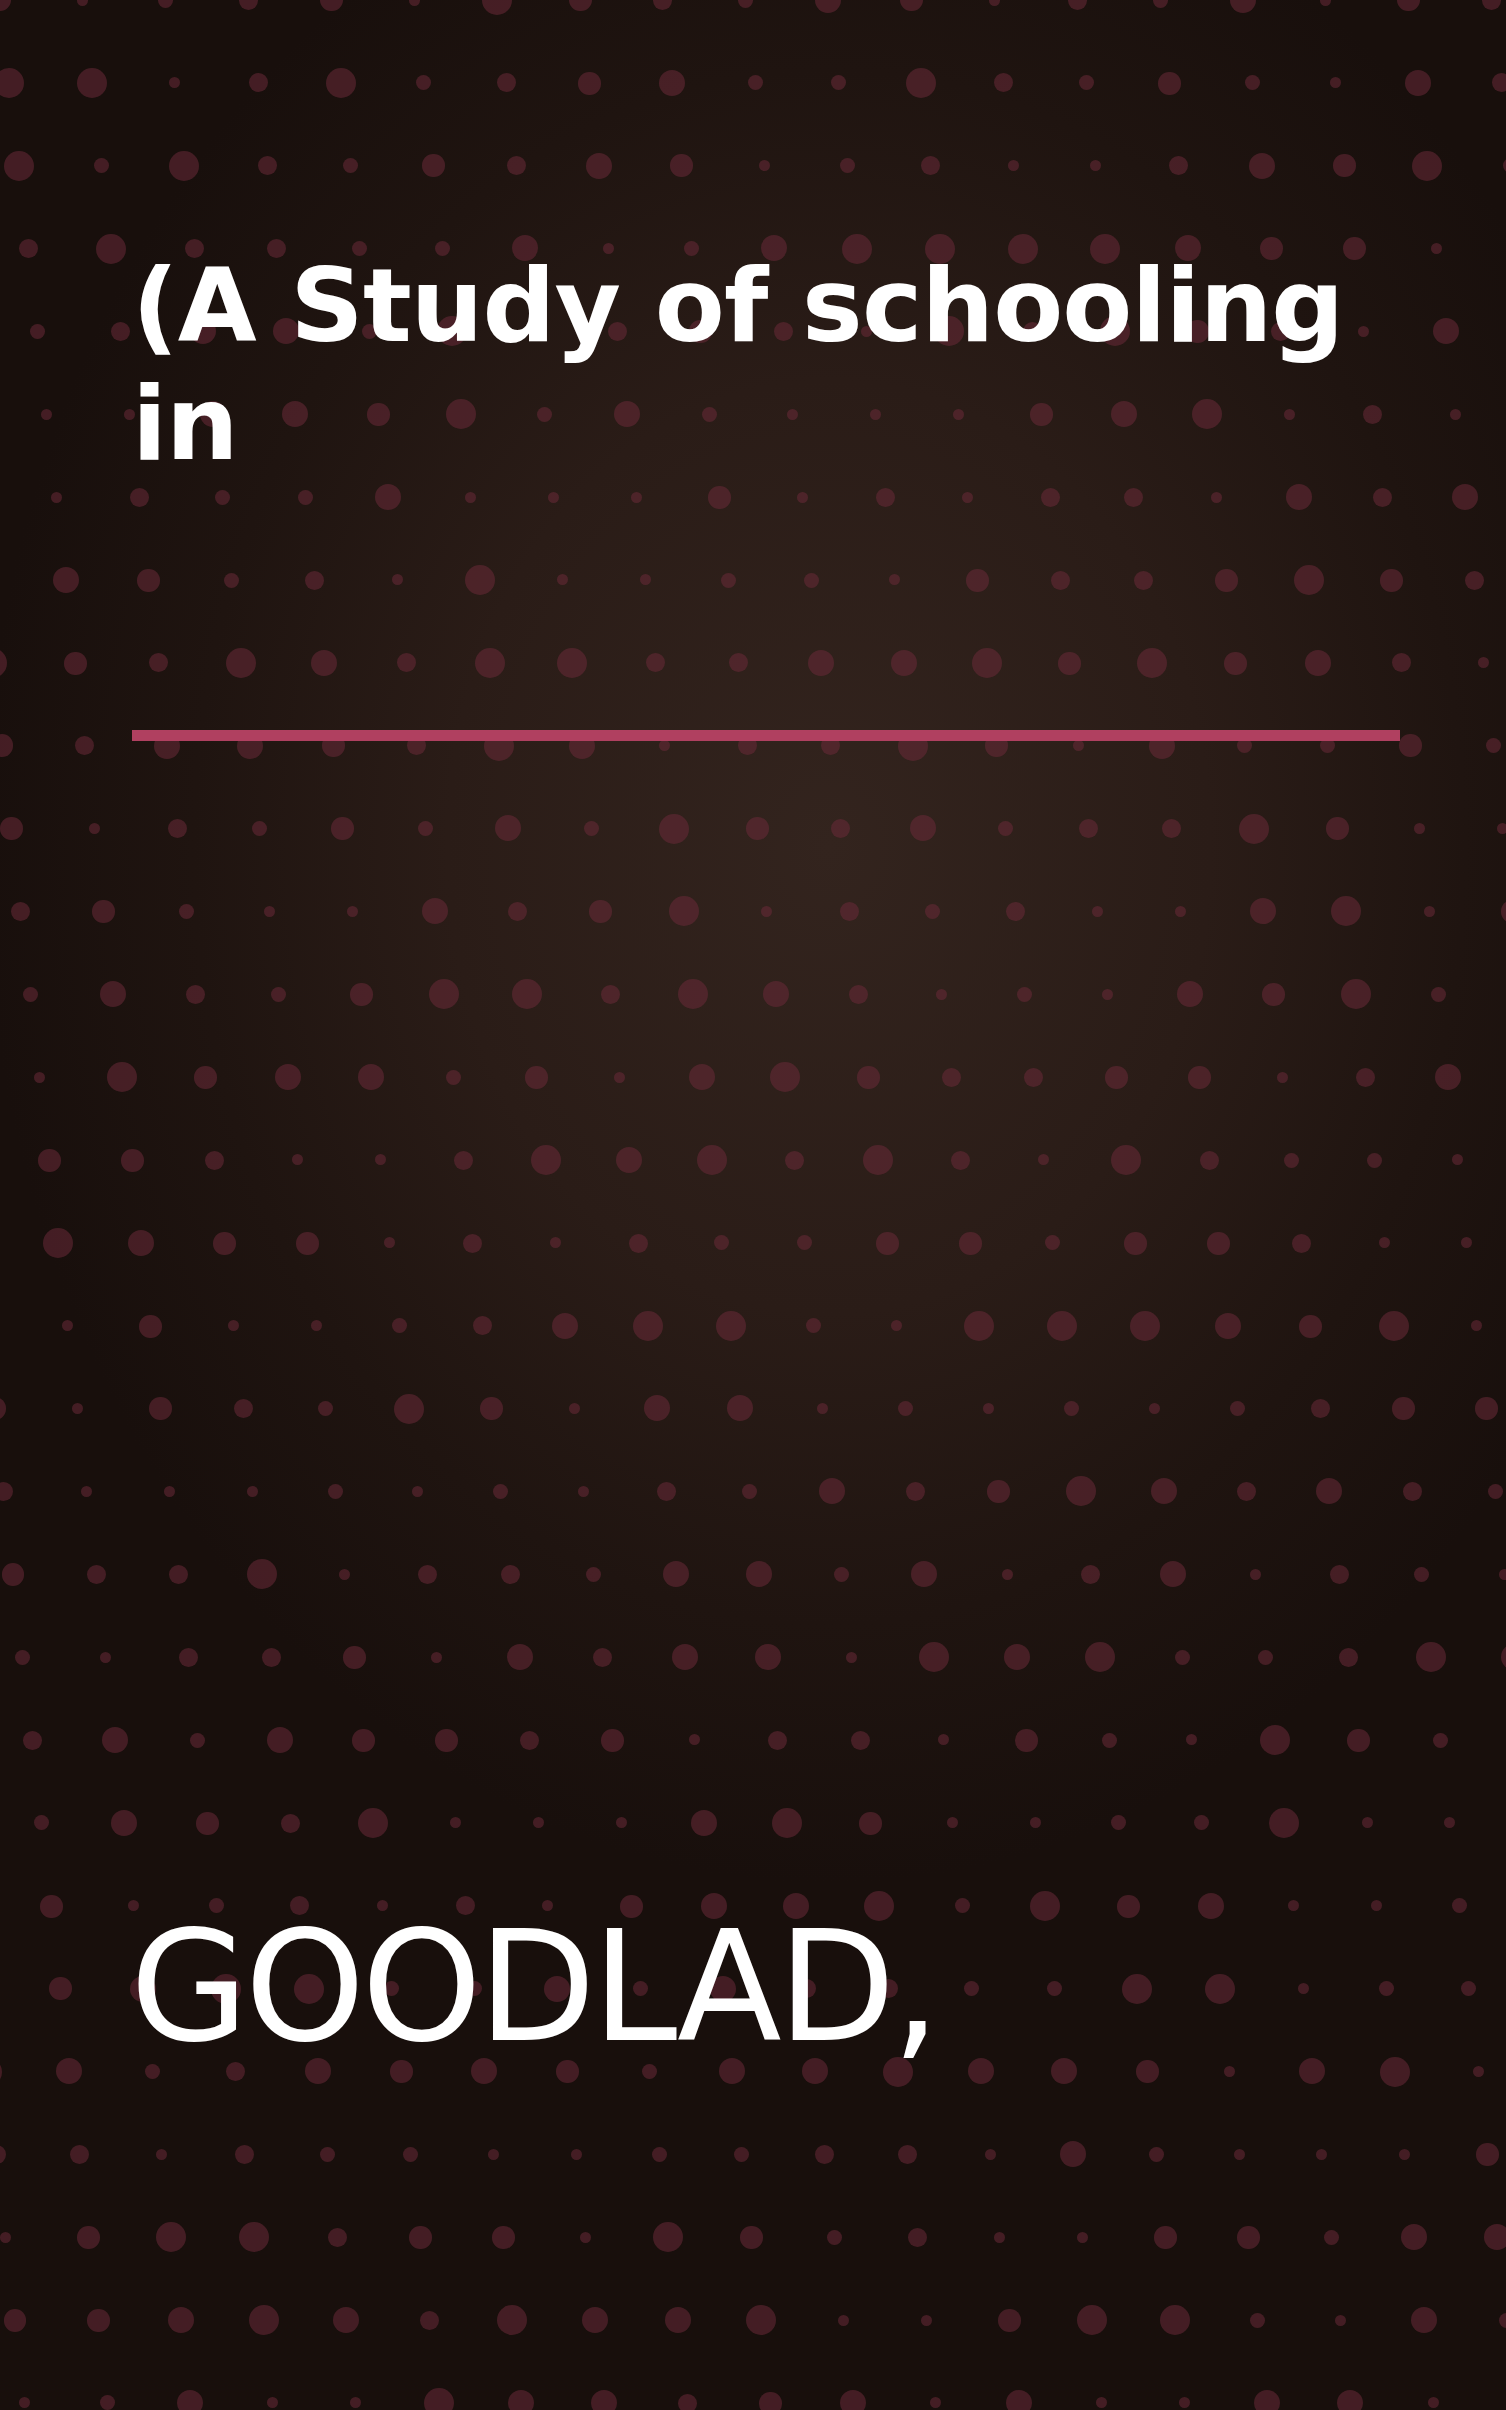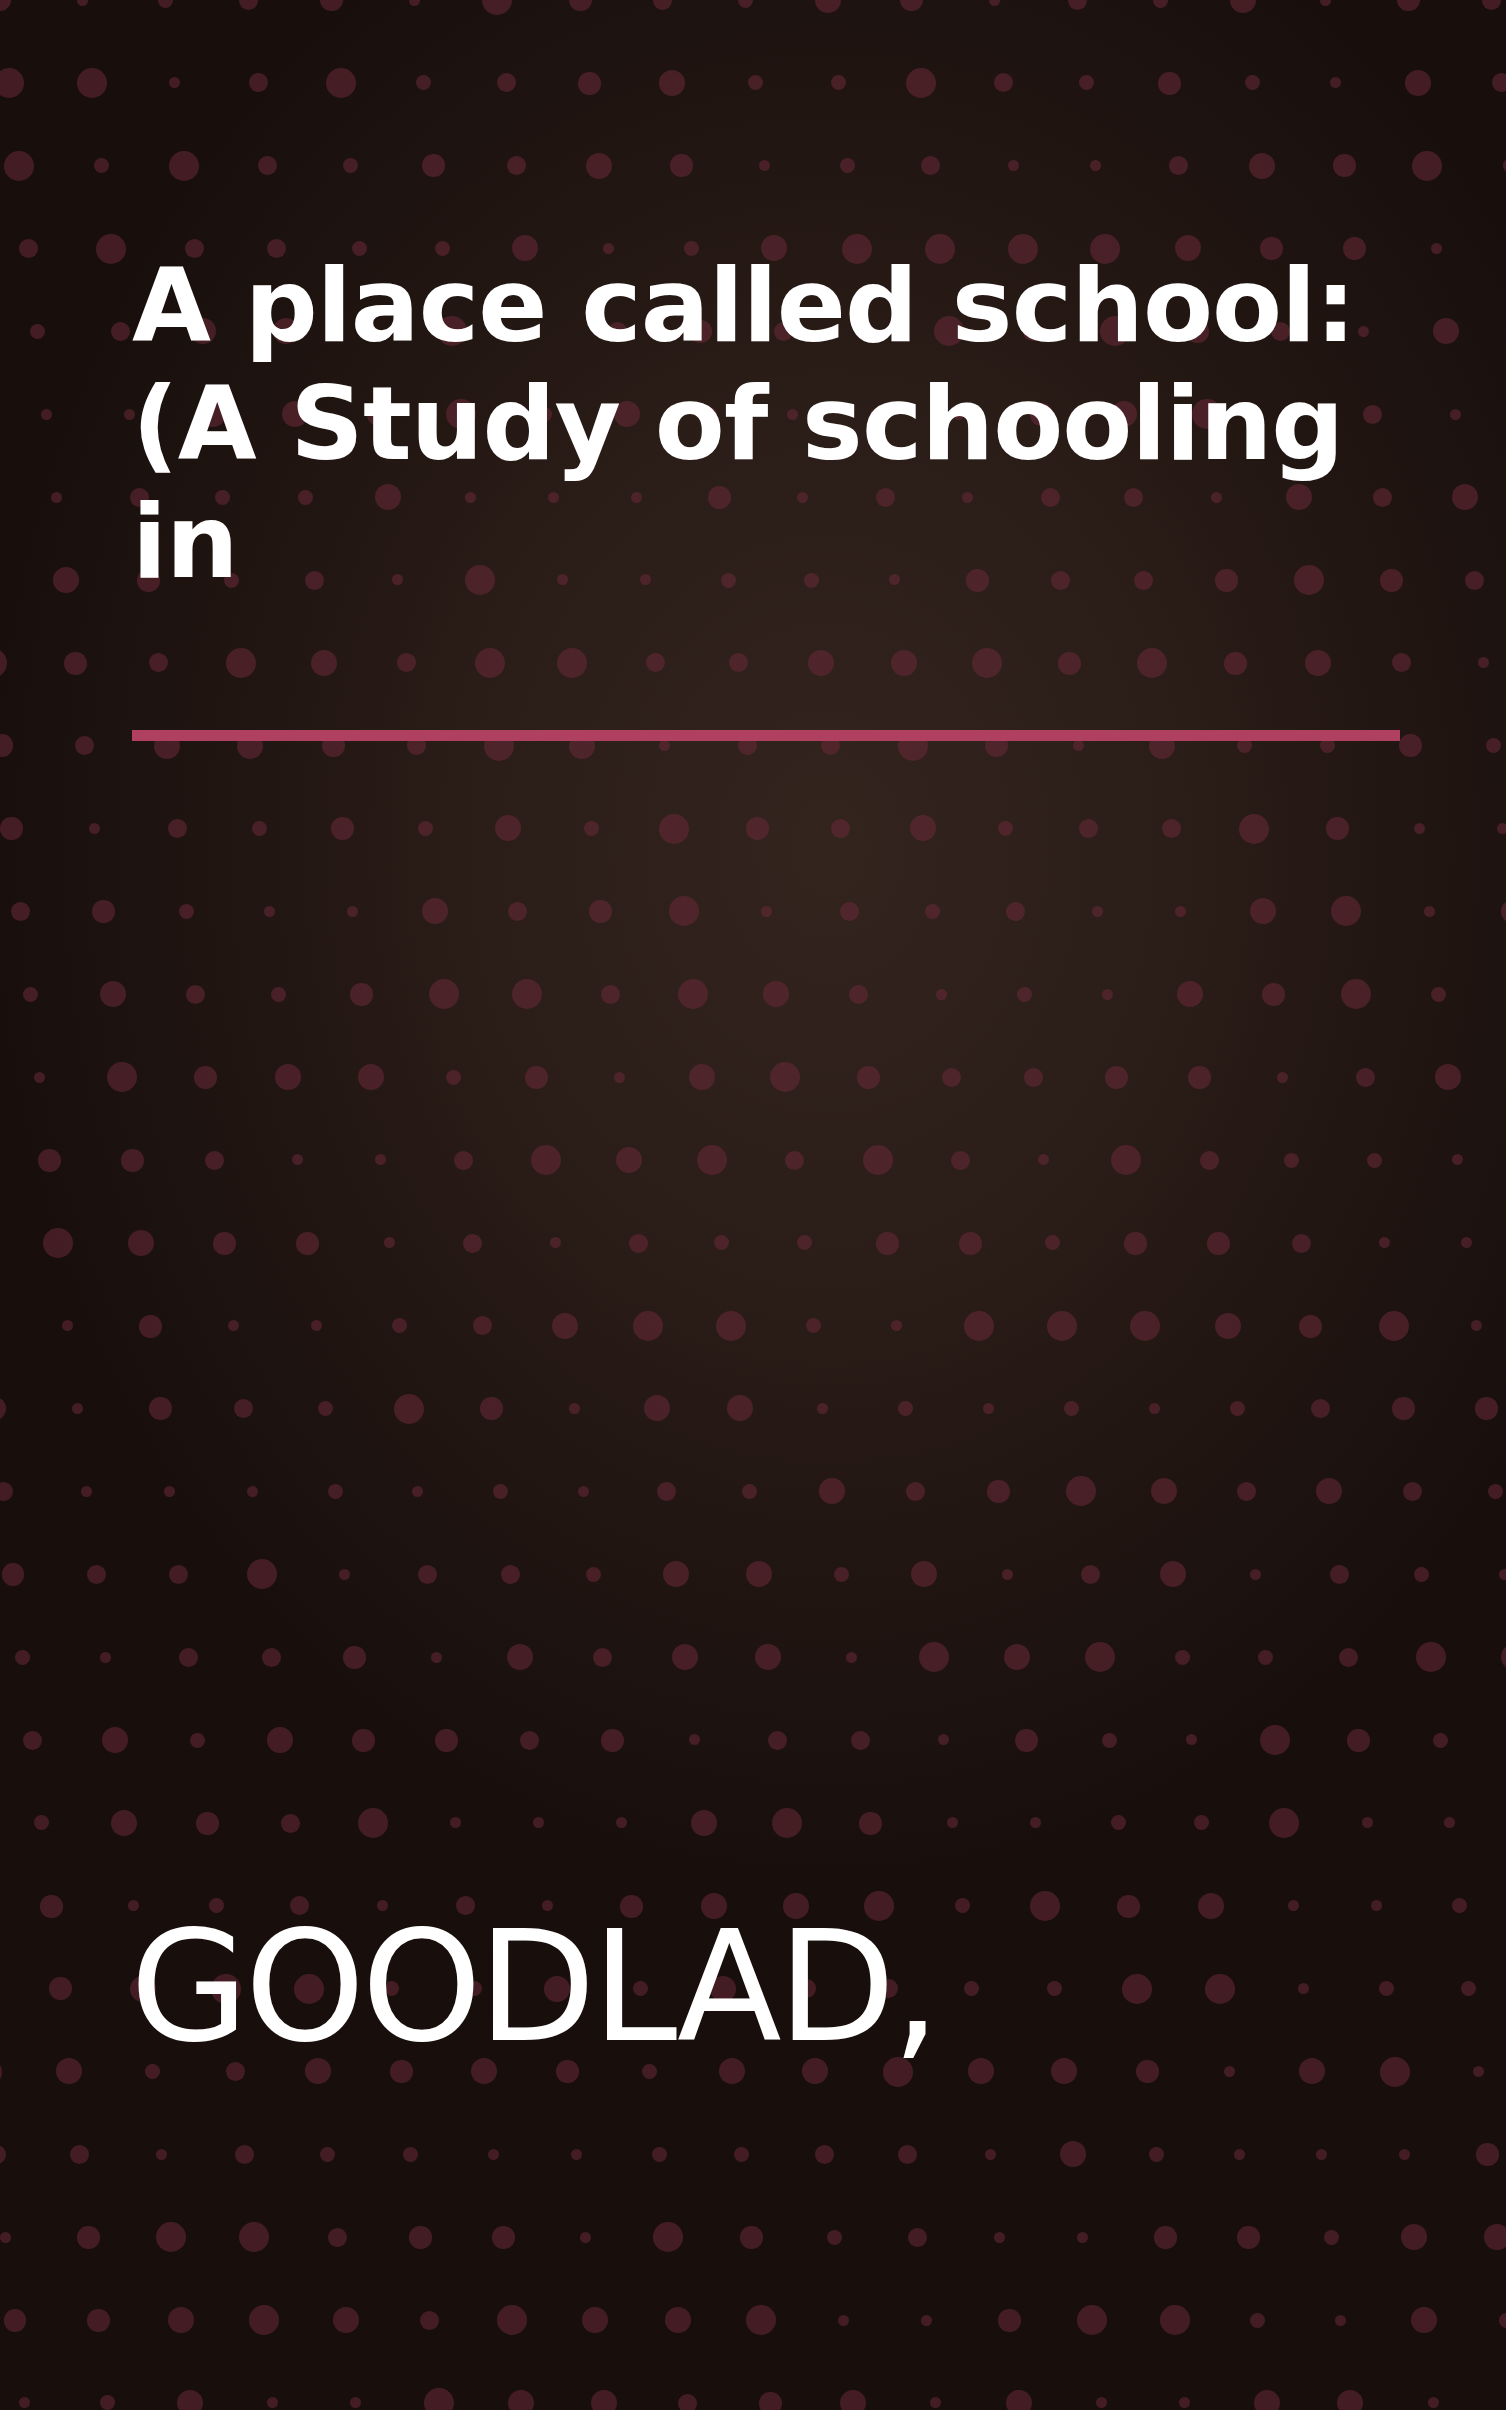--- a/index.html
+++ b/index.html
@@ -582,21 +582,20 @@
     <div class="dot" style="width: 26px; height: 26px; left: 1006px; top: 2390px;"></div>
     <div class="dot" style="width: 11.3px; height: 11.3px; left: 1096px; top: 2397px;"></div>
     <div class="dot" style="width: 11.3px; height: 11.3px; left: 1179px; top: 2397px;"></div>
     <div class="dot" style="width: 26px; height: 26px; left: 1254px; top: 2390px;"></div>
     <div class="dot" style="width: 26px; height: 26px; left: 1337px; top: 2390px;"></div>
     <div class="dot" style="width: 11.3px; height: 11.3px; left: 1428px; top: 2397px;"></div>
   </div>
 
 <div class="cover">
   <div class="title">
-    <div>A place called school:</div>
     <div>(A Study of schooling in</div>
   </div>
   <div class="rule"></div>
   <div class="author">
     <div>GOODLAD,</div>
   </div>
 </div>
 
 
 </body></html>

